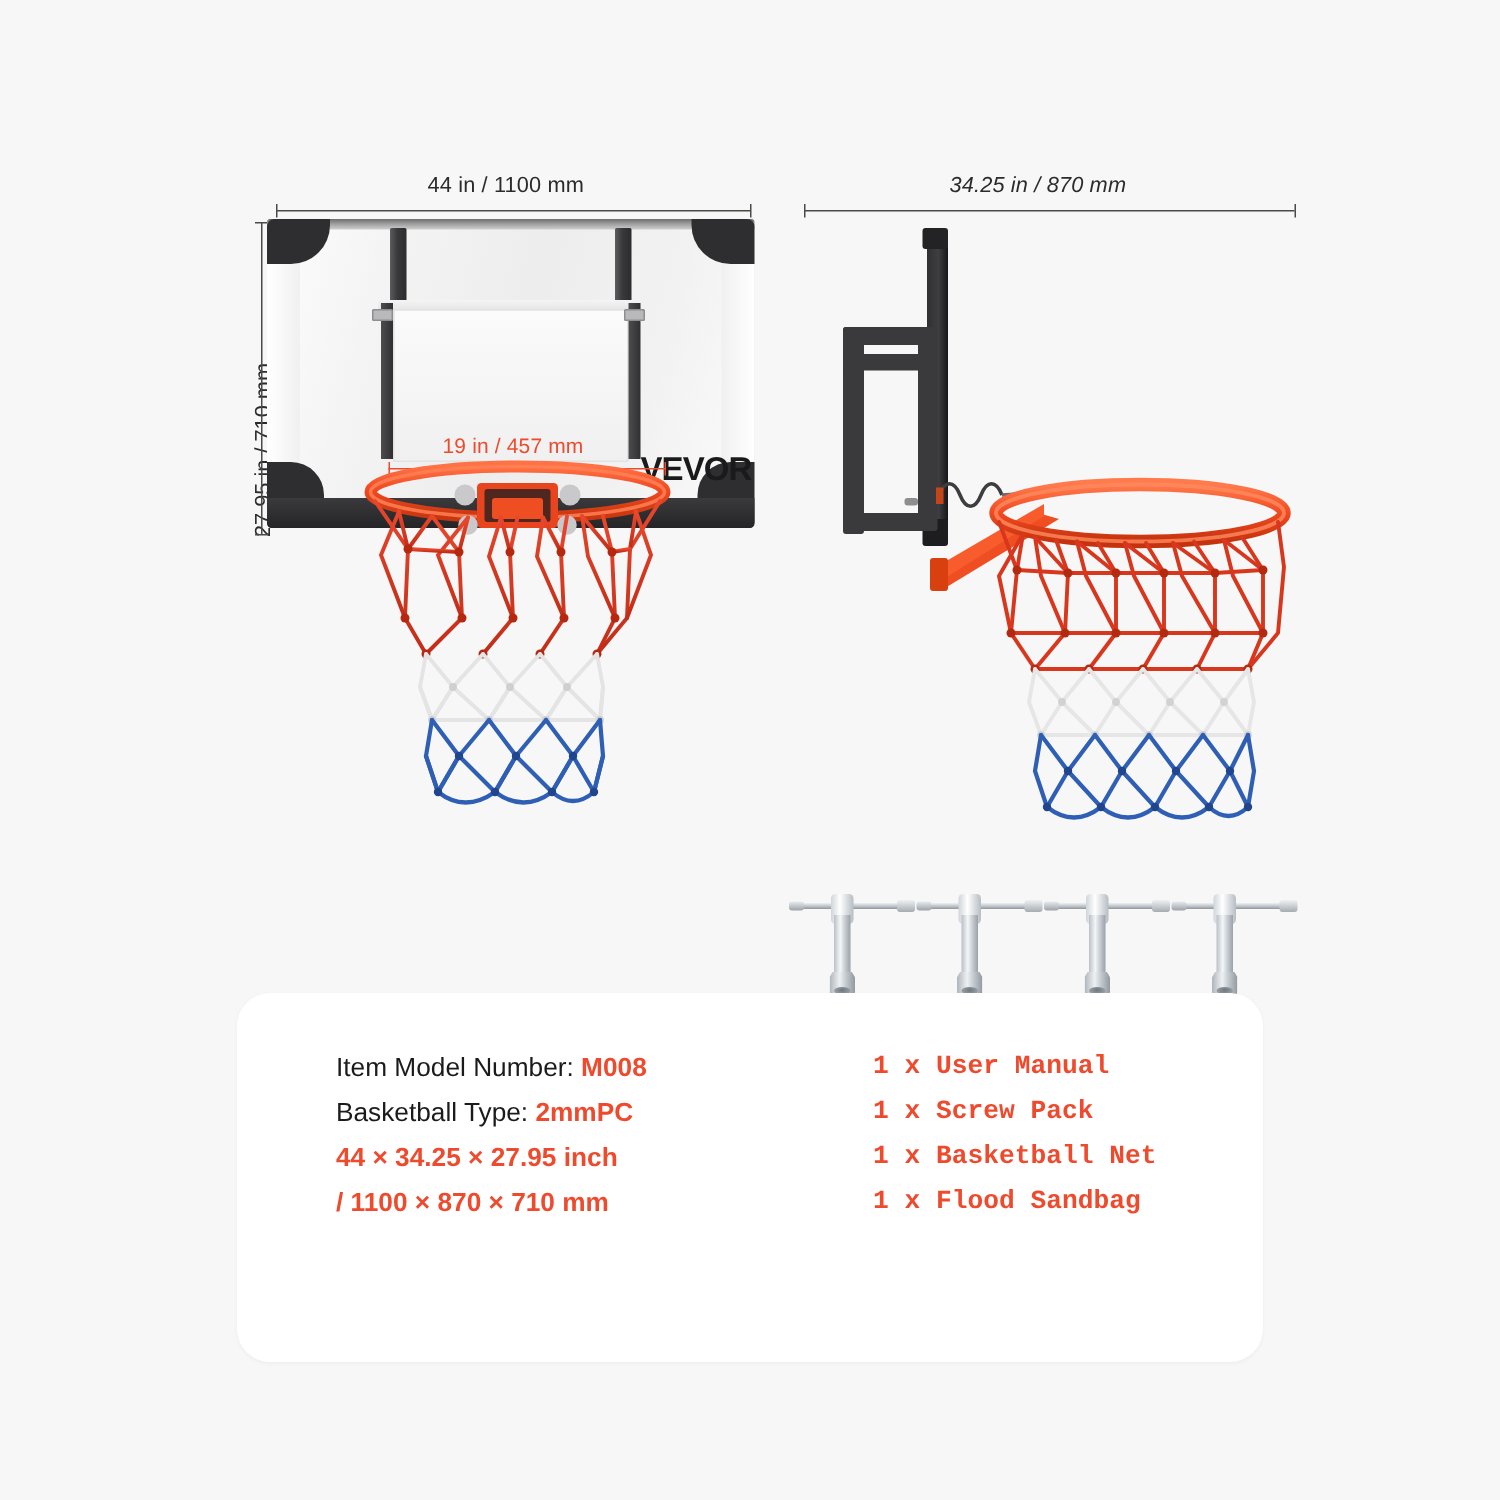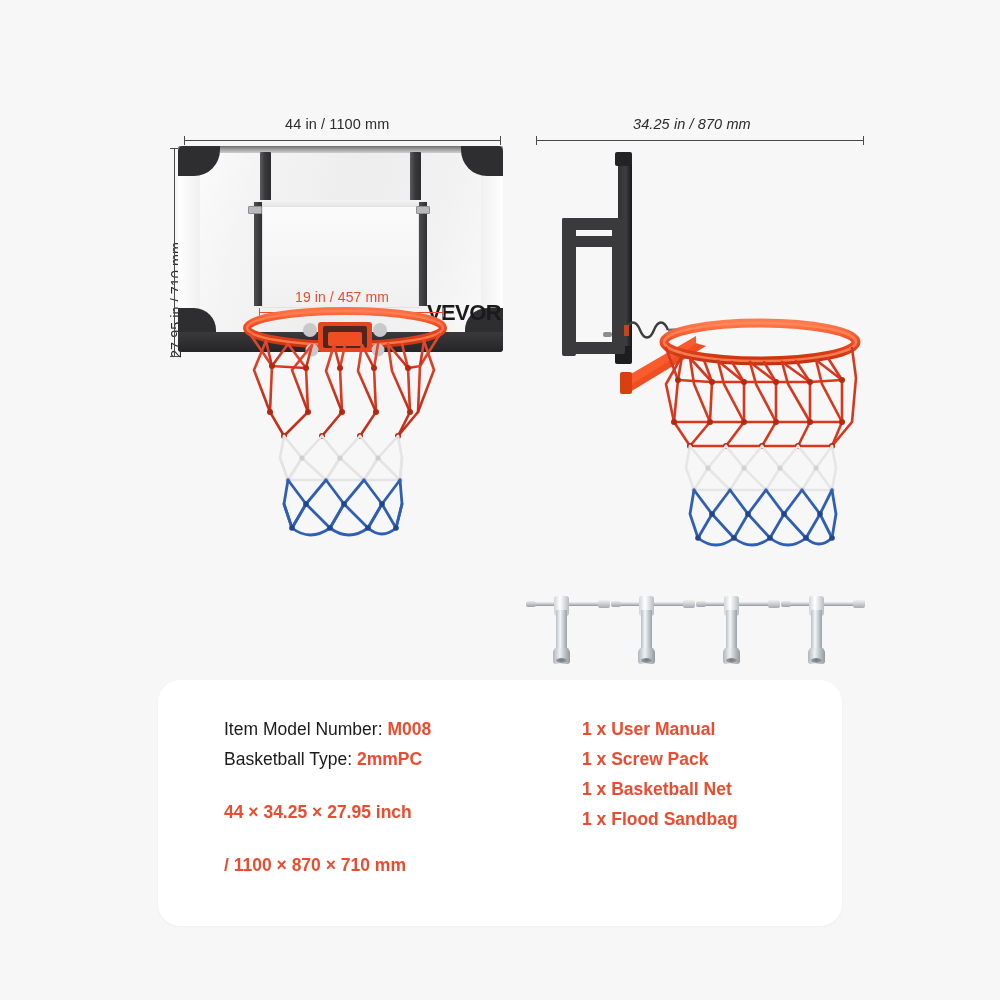--- a/index.html
+++ b/index.html
@@ -128,36 +128,36 @@
     clip-path:polygon(12% 0,88% 0,100% 22%,100% 100%,0 100%,0 22%);
   }
   .wr-socket-hole{
     position:absolute;left:28px;top:70px;width:11px;height:5px;
     background:radial-gradient(ellipse at 50% 40%,#6f777d,#aab1b7);
     border-radius:50%;
   }
 
   
   #spec-card{
-    position:absolute;left:158px;top:680px;width:684px;height:246px;
+    position:absolute;left:158px;top:662px;width:684px;height:246px;
     background:#ffffff;border-radius:22px;
     box-shadow:0 1px 3px rgba(0,0,0,.04);
   }
   .card-inner{
     position:absolute;left:66px;top:34px;right:30px;bottom:20px;display:flex;
   }
   .col-left{width:330px;}
   .col-right{flex:1;padding-left:28px;}
   .spec-line{
     font-size:17.5px;line-height:30px;color:#1b1b1b;white-space:nowrap;
   }
   .spec-line .val{color:#ee4b2e;font-weight:700;}
   .acc-head{font-size:17.5px;line-height:30px;color:#1b1b1b;}
-  .acc-item{font-size:17.5px;line-height:30px;color:#ee4b2e;font-weight:700;white-space:nowrap;}
-  .dim-val{font-size:17.5px;line-height:30px;color:#ee4b2e;font-weight:700;white-space:nowrap;margin-top:23px;}
+  .acc-item{font-size:17.5px;line-height:30px;color:#ee4b2e;font-weight:700;white-space:nowrap;font-family:Liberation Mono, monospace;}
+  .dim-val{font-size:17.5px;line-height:30px;color:#ee4b2e;font-weight:700;white-space:nowrap;}
 </style>
 </head>
 <body>
 
 <div class="stage">
 
   <div class="dim-label" style="left:285px;top:116px;">44 in / 1100 mm</div>
   <div class="dimline h" style="left:184px;top:140px;width:316px;"></div>
   <div class="tick v" style="left:184px;top:136px;"></div>
   <div class="tick v" style="left:500px;top:136px;"></div>

